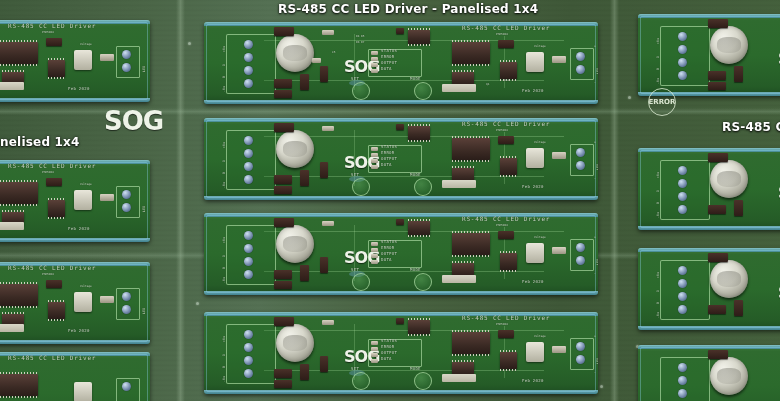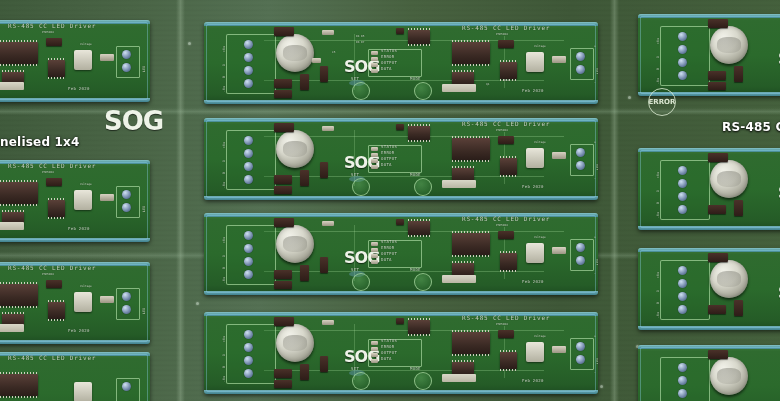--- a/index.html
+++ b/index.html
@@ -571,17 +571,18 @@
     <div class="rail top"></div>
       <div class="edge"></div>
     <div class="termblk" style="left:22px;top:12px;width:48px;height:58px;"></div>
     <div class="pad" style="left:40px;top:18px;width:9px;height:9px"></div>
     <div class="pad" style="left:40px;top:31px;width:9px;height:9px"></div>
     <div class="pad" style="left:40px;top:44px;width:9px;height:9px"></div>
     <div class="cap" style="left:72px;top:12px;width:38px;height:38px"></div>
     <div class="smd" style="left:70px;top:5px;width:20px;height:9px"></div>
   </div>
 
+  <div class="caption" style="left:278px;top:2px;">RS-485 CC LED Driver - Panelised 1x4</div>
   <div class="caption" style="left:0px;top:135px;">nelised 1x4</div>
   <div class="caption" style="left:722px;top:120px;">RS-485 CC</div>
 
 
 </div>
 
 </body></html>

